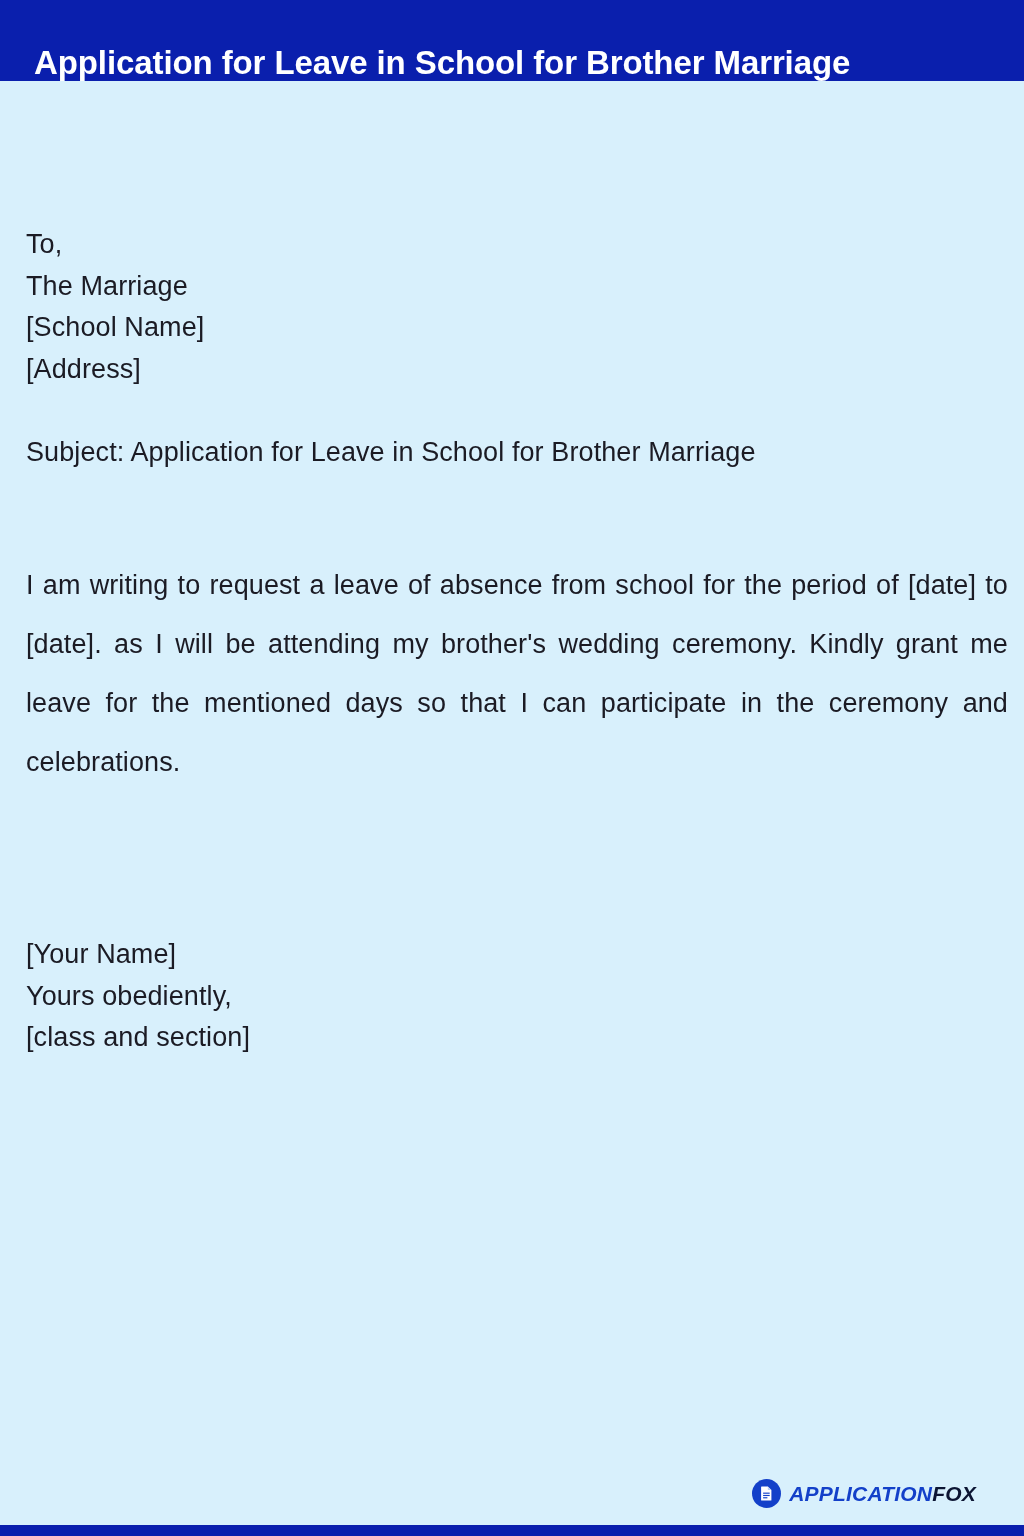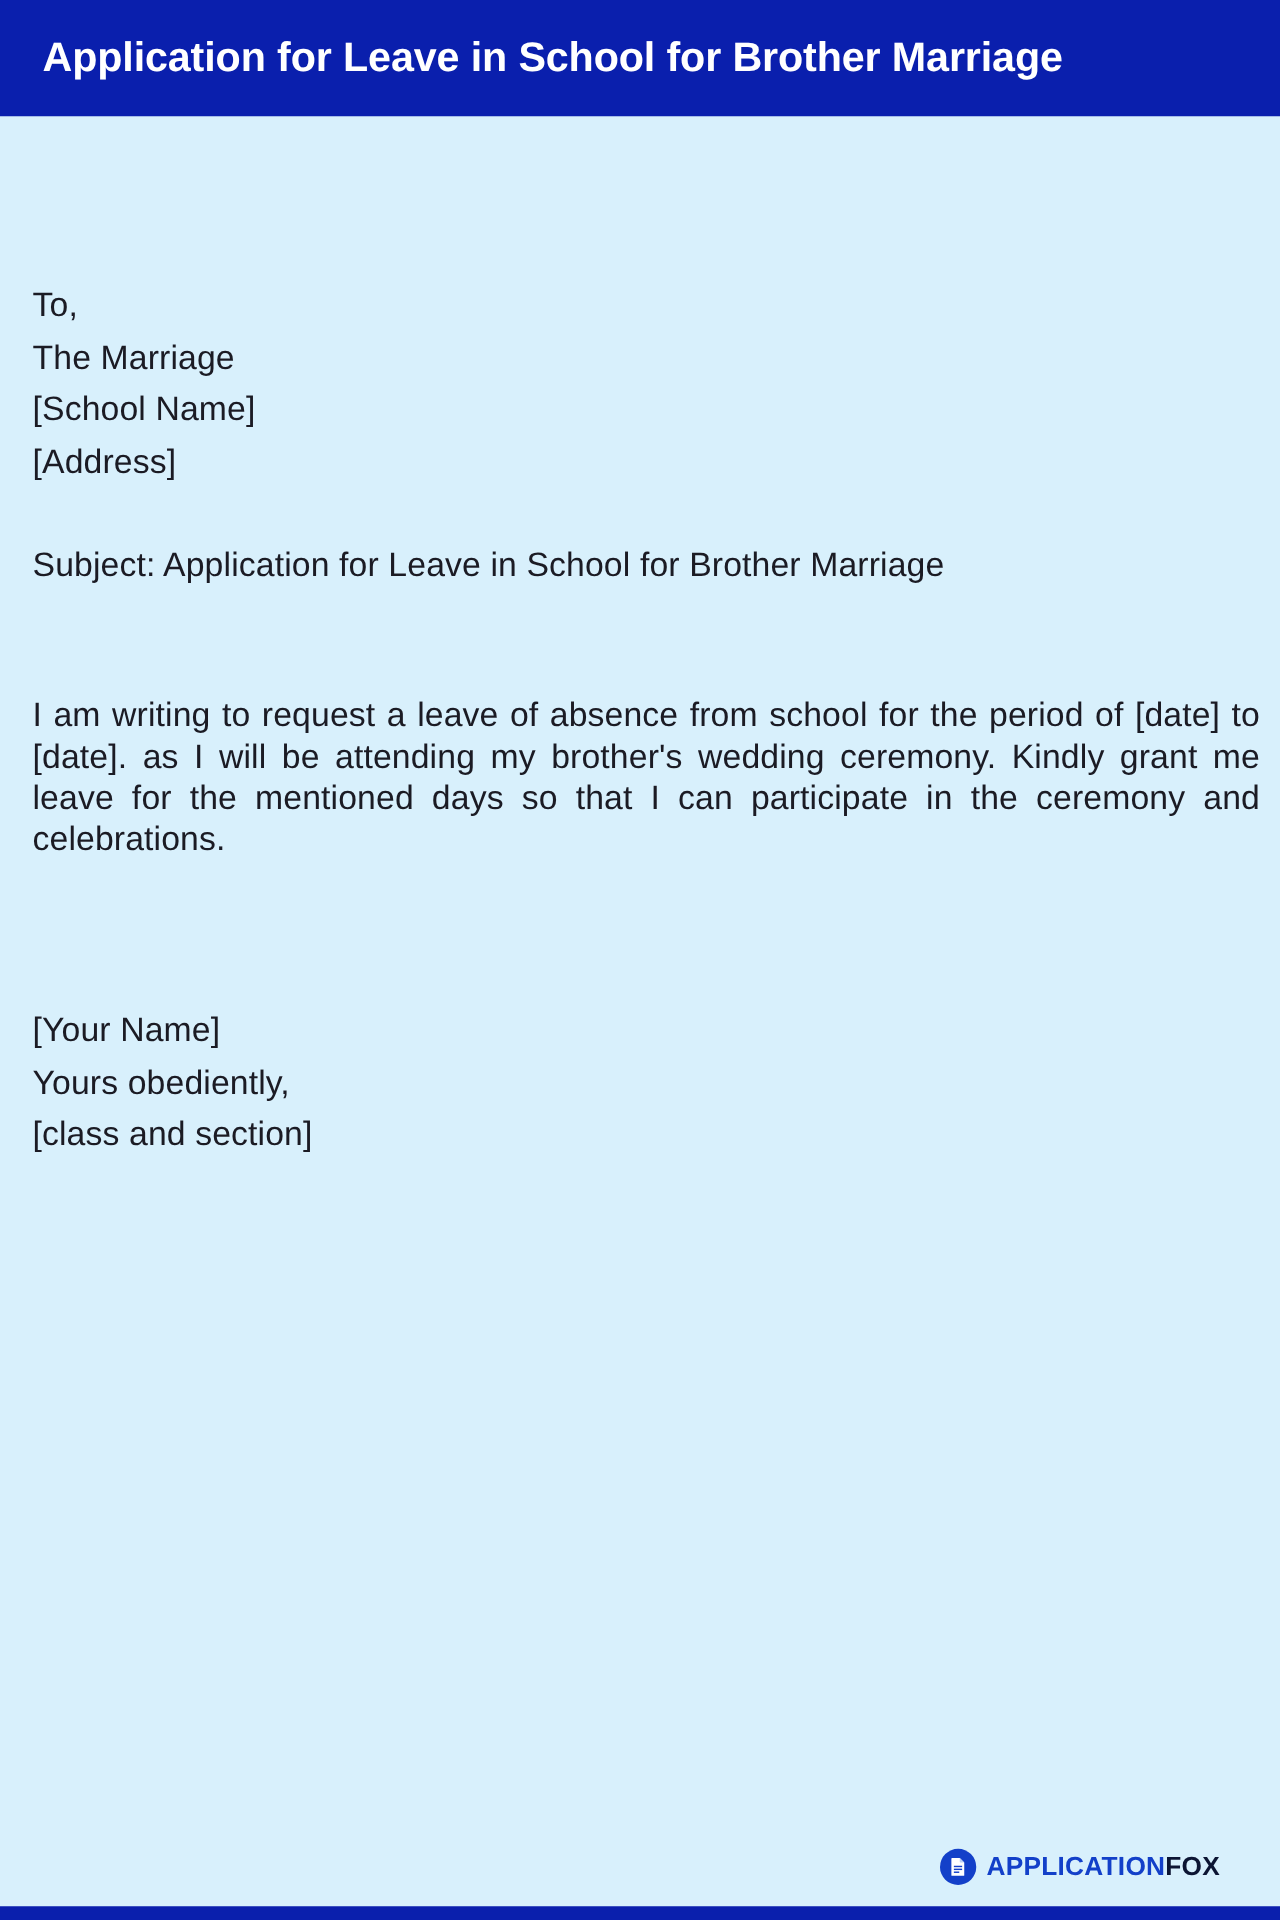--- a/index.html
+++ b/index.html
@@ -18,24 +18,24 @@
     width: 1024px;
     height: 1536px;
     background: #d8f0fc;
     box-sizing: border-box;
   }
   .header-band {
     position: absolute;
     top: 0;
     left: 0;
     width: 1024px;
-    height: 93px;
+    height: 81px;
     background: #0a1fad;
     display: flex;
-    align-items: center;
+    align-items: flex-end;
     box-sizing: border-box;
     padding-left: 34px;
     padding-right: 20px;
   }
   .header-title {
     color: #ffffff;
     font-size: 33px;
     font-weight: bold;
     letter-spacing: -0.1px;
     line-height: 1.1;
@@ -56,21 +56,21 @@
   .line {
     display: block;
     white-space: pre;
   }
   .spacer {
     height: 41.5px;
   }
   .para {
     font-size: 27px;
     color: #1b1b24;
-    line-height: 33px;
+    line-height: 59px;
     letter-spacing: 0.1px;
     text-align: justify;
     text-justify: inter-word;
     margin: 0;
   }
   .para::after {
     content: "";
     display: inline-block;
     width: 100%;
   }
@@ -89,20 +89,21 @@
     background: #1340c9;
     display: flex;
     align-items: center;
     justify-content: center;
     flex: none;
   }
   .logo-mark svg { display: block; }
   .logo-text {
     font-size: 21px;
     font-weight: bold;
+    font-style: italic;
     letter-spacing: 0.2px;
     line-height: 1;
   }
   .logo-text .lt-a { color: #1340c9; }
   .logo-text .lt-b { color: #0c1533; }
   .footer-band {
     position: absolute;
     left: 0;
     bottom: 0;
     width: 1024px;

